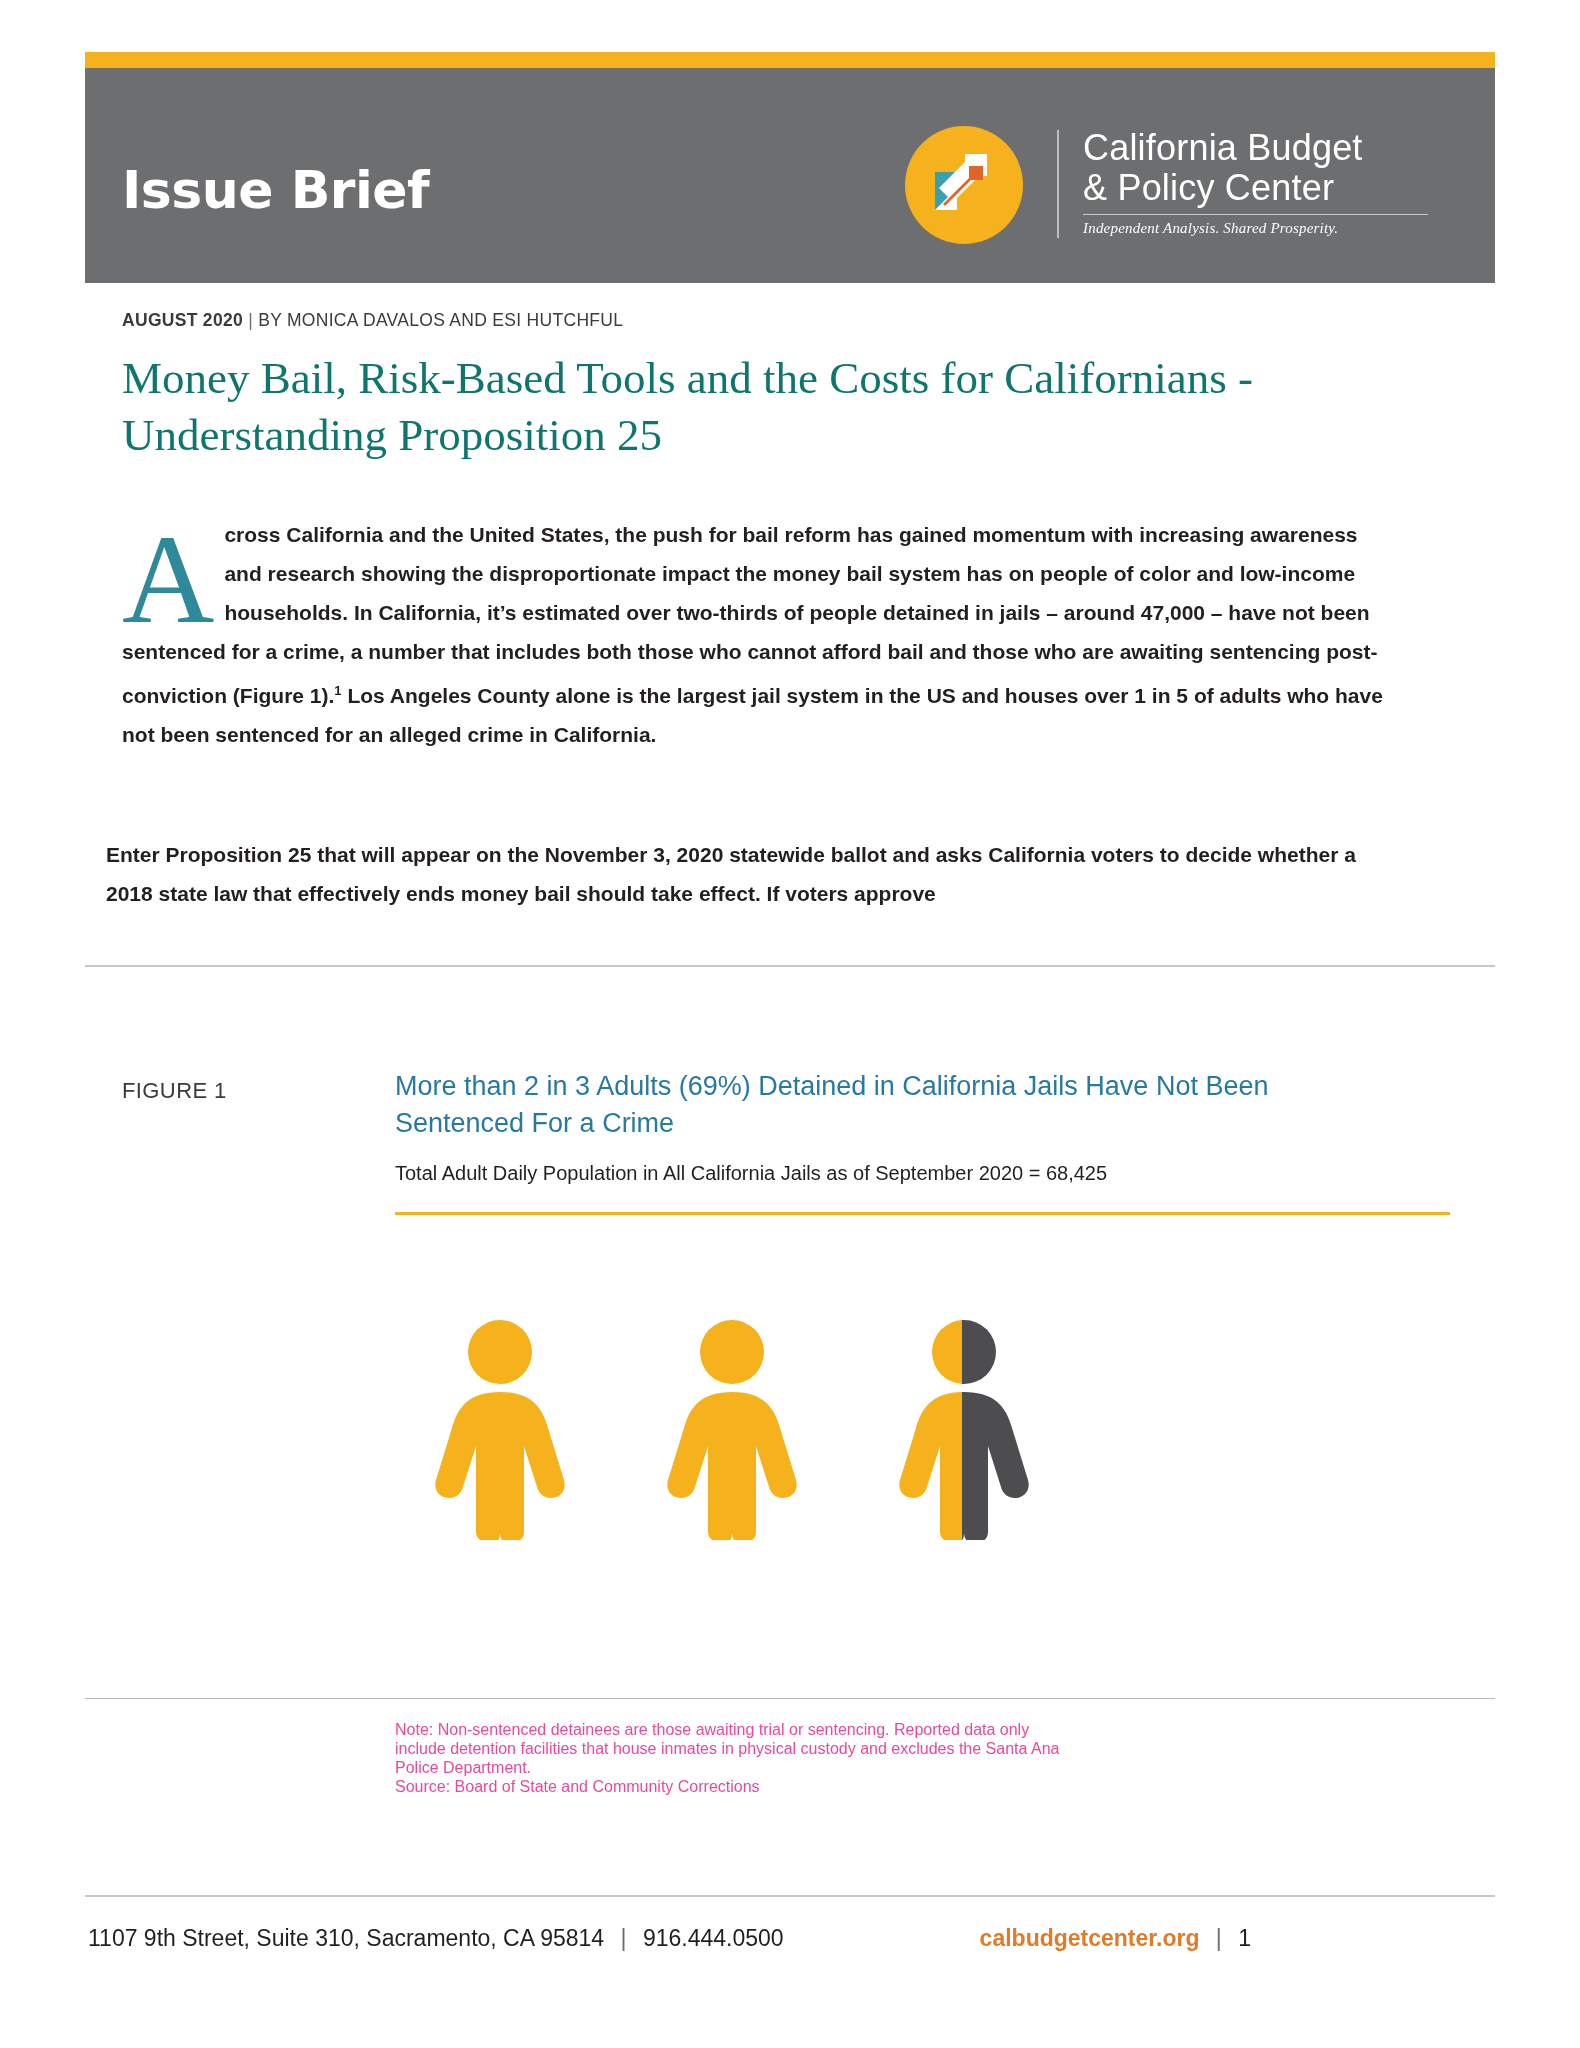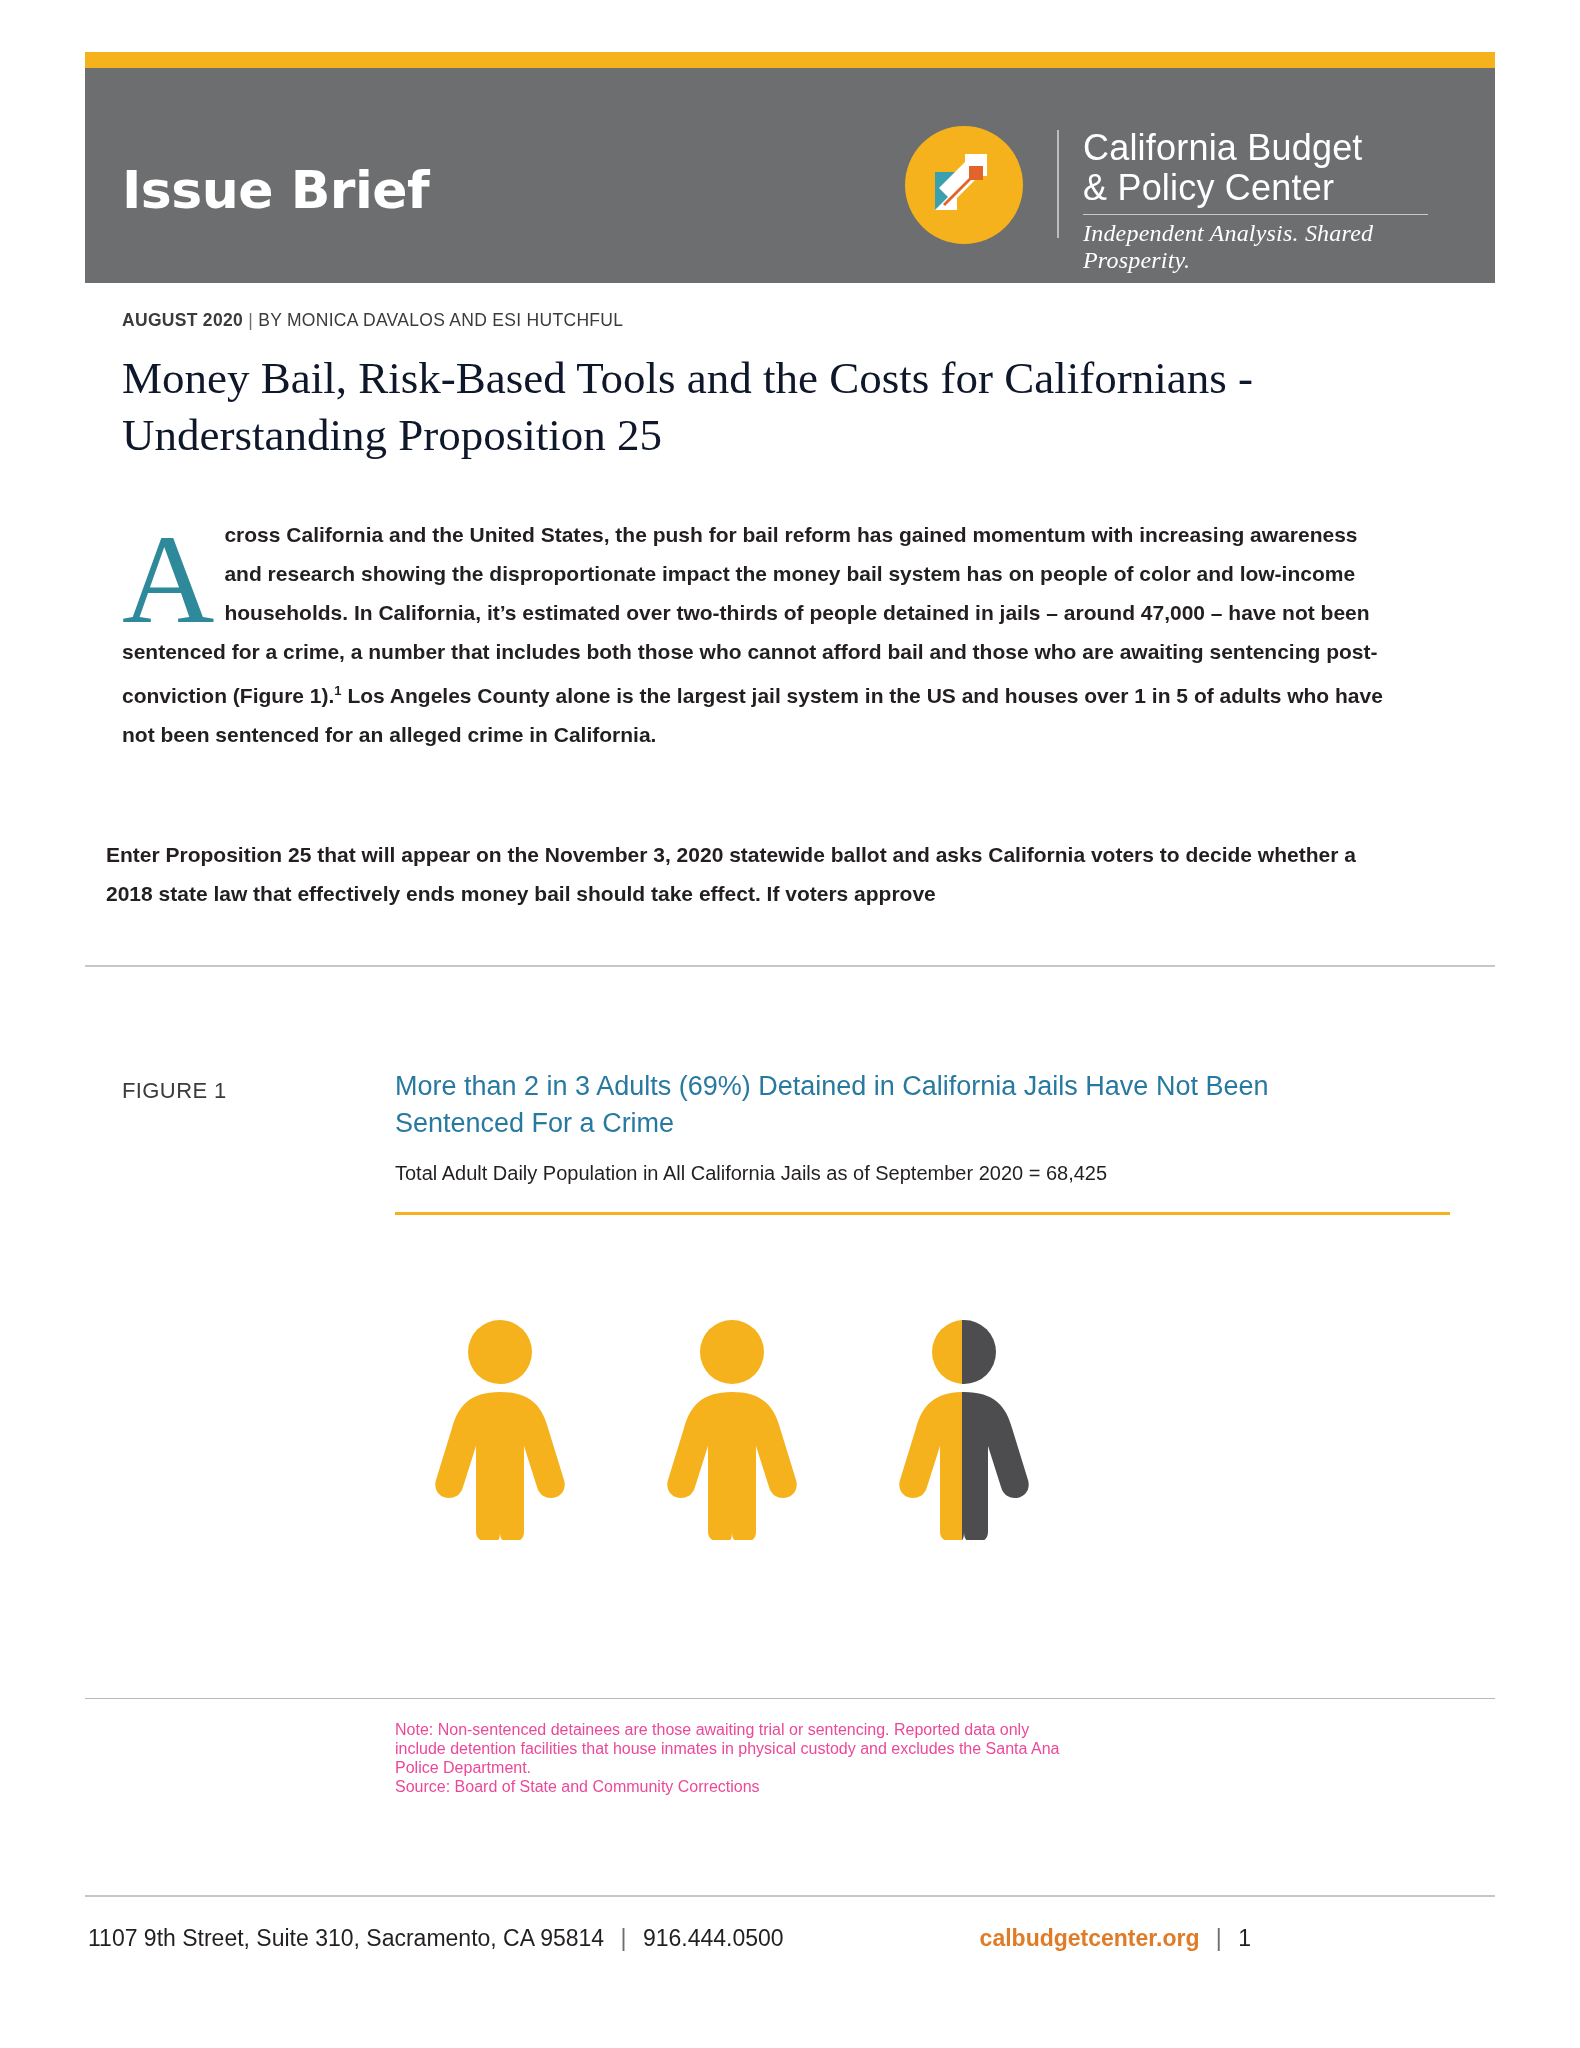--- a/index.html
+++ b/index.html
@@ -83,21 +83,21 @@
     font-family: "Liberation Sans", sans-serif;
     letter-spacing: 0.2px;
   }
   .logo-rule {
     width: 345px;
     height: 1px;
     background: #c9c9c9;
     margin: 6px 0 5px 0;
   }
   .logo-tagline {
-    font-size: 24px;
+    font-size: 15px;
     font-style: italic;
     font-family: "Liberation Serif", serif;
     letter-spacing: 0.2px;
   }
 
   
   .byline {
     position: absolute;
     left: 122px;
     top: 310px;
@@ -110,21 +110,21 @@
 
   
   .headline {
     position: absolute;
     left: 122px;
     top: 350px;
     width: 1230px;
     font-family: "Liberation Serif", serif;
     font-size: 45px;
     line-height: 57px;
-    color: #0f172a;
+    color: #0f766e;
   }
 
   
   .body-block {
     position: absolute;
     left: 122px;
     top: 515px;
     width: 1272px;
   }
   .dropcap {

